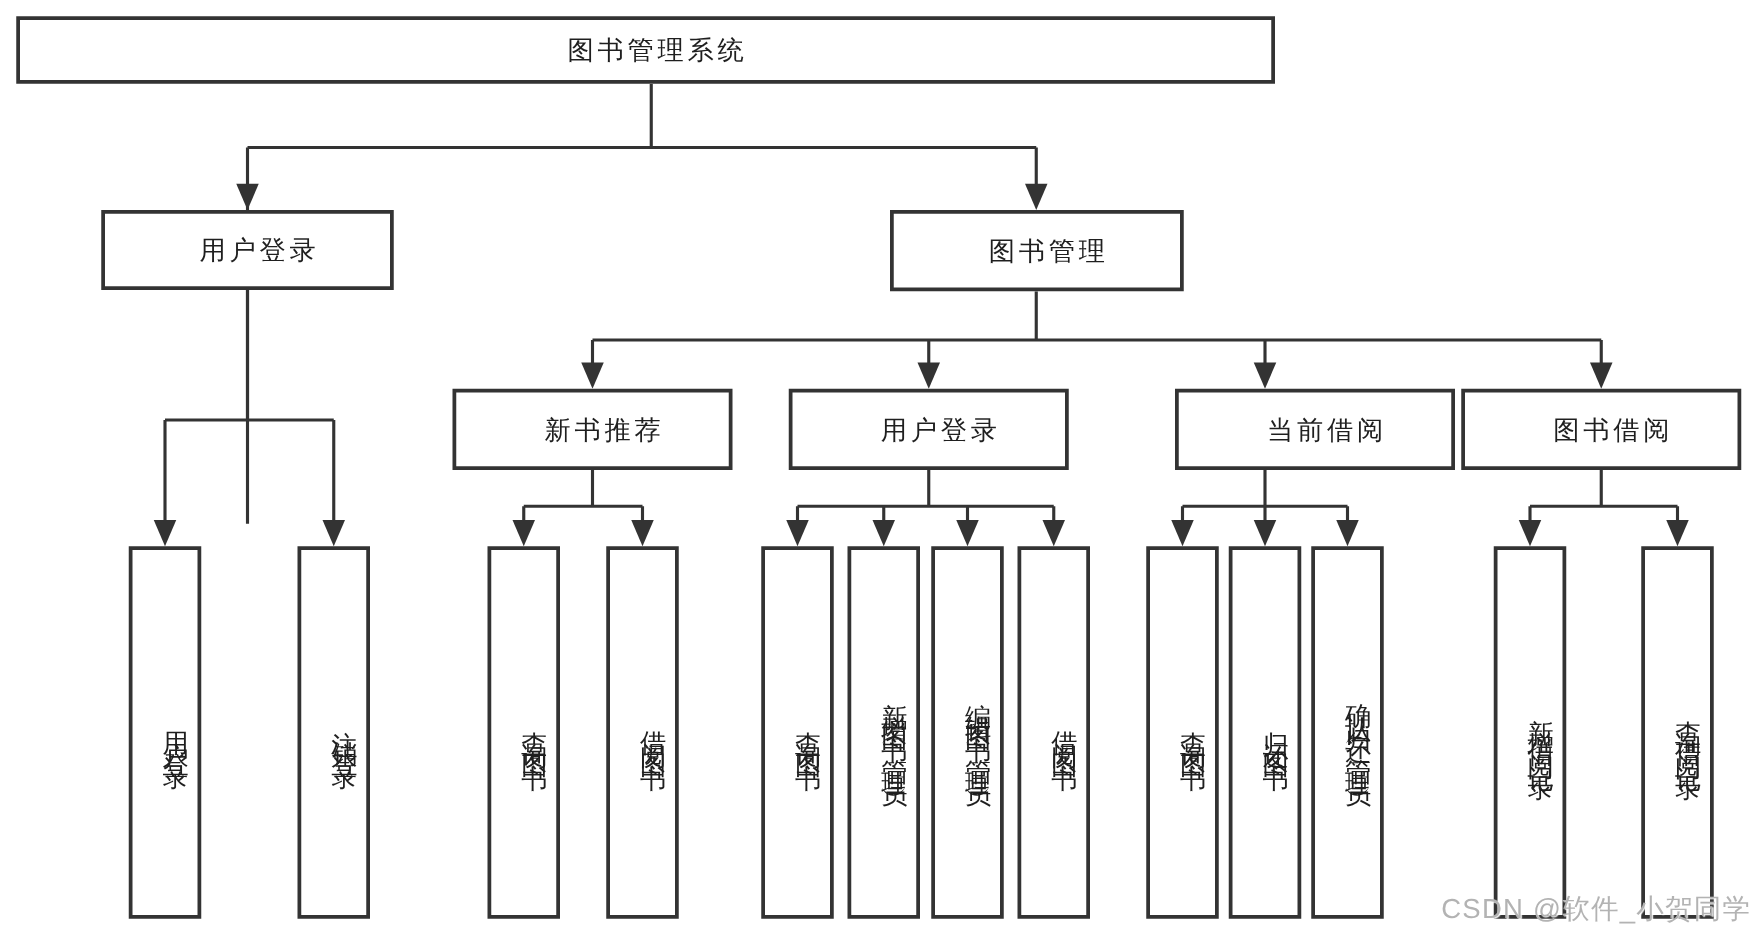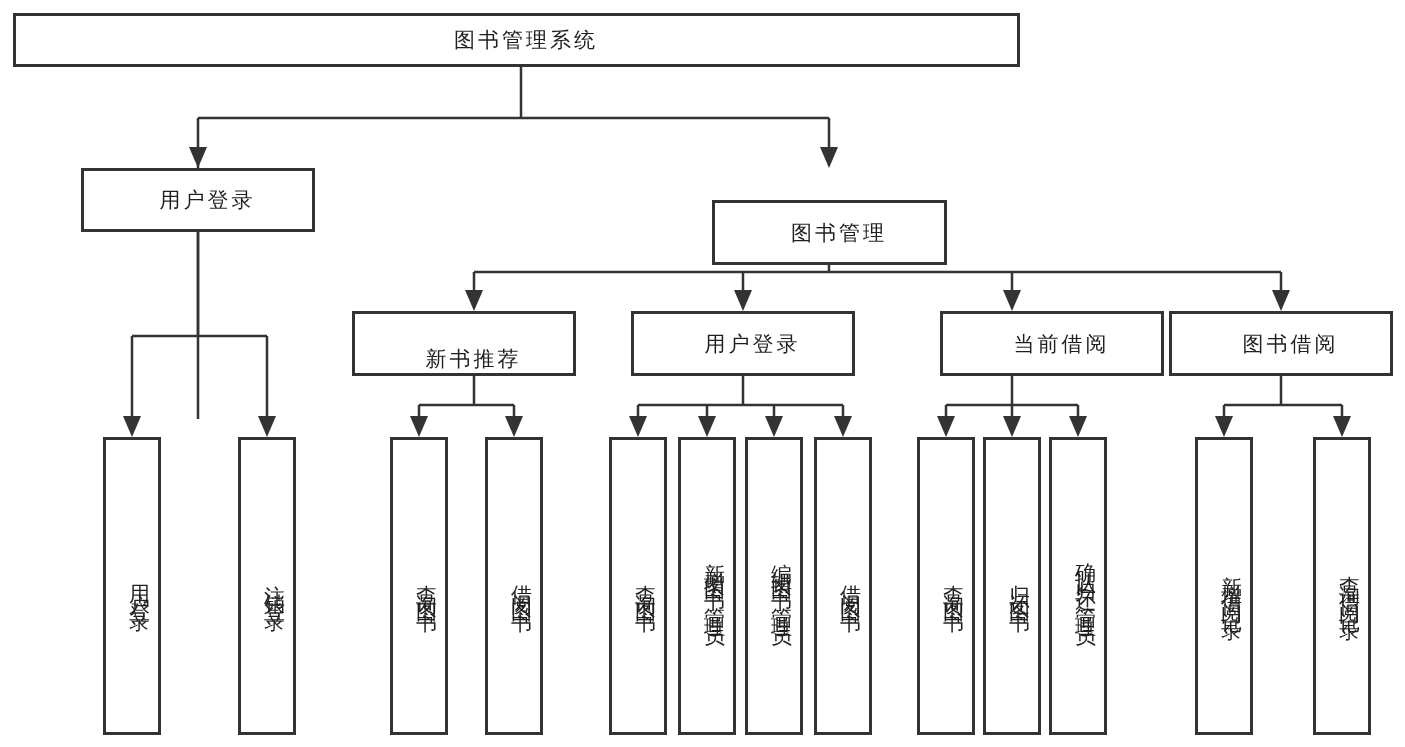--- a/index.html
+++ b/index.html
@@ -30,23 +30,23 @@
     padding-left: 16px;
   }
   .hnode {
     font-size: 21px;
     letter-spacing: 3px;
     text-indent: 3px;
     white-space: nowrap;
   }
   .root  { left: 13px;  top: 13px;  width: 1007px; height: 54px; }
   .l1a   { left: 81px;  top: 168px; width: 234px;  height: 64px; }
-  .l1b   { left: 712px; top: 168px; width: 235px;  height: 65px; margin-top: 32px; }
+  .l1b   { left: 712px; top: 168px; width: 235px;  height: 65px; }
   .l2    { top: 311px; width: 224px; height: 65px; }
-  .l2a   { left: 352px; align-items: flex-end; }
+  .l2a   { left: 362px; }
   .l2b   { left: 631px; }
   .l2c   { left: 940px; }
   .l2d   { left: 1169px; }
   .leaf  { top: 437px; width: 58px; height: 298px; }
   .leaf > span {
     writing-mode: vertical-rl;
     font-size: 21px;
     letter-spacing: 9px;
     line-height: 1;
     white-space: nowrap;
@@ -175,14 +175,15 @@
     <span>确认归还（管理员）</span>
   </div>
 
   <div class="node leaf lf12">
     <span>新增借阅记录</span>
   </div>
   <div class="node leaf lf13">
     <span>查询借阅记录</span>
   </div>
 
+  <div class="watermark">CSDN @软件_小贺同学</div>
 
 </div>
 
 </body></html>

